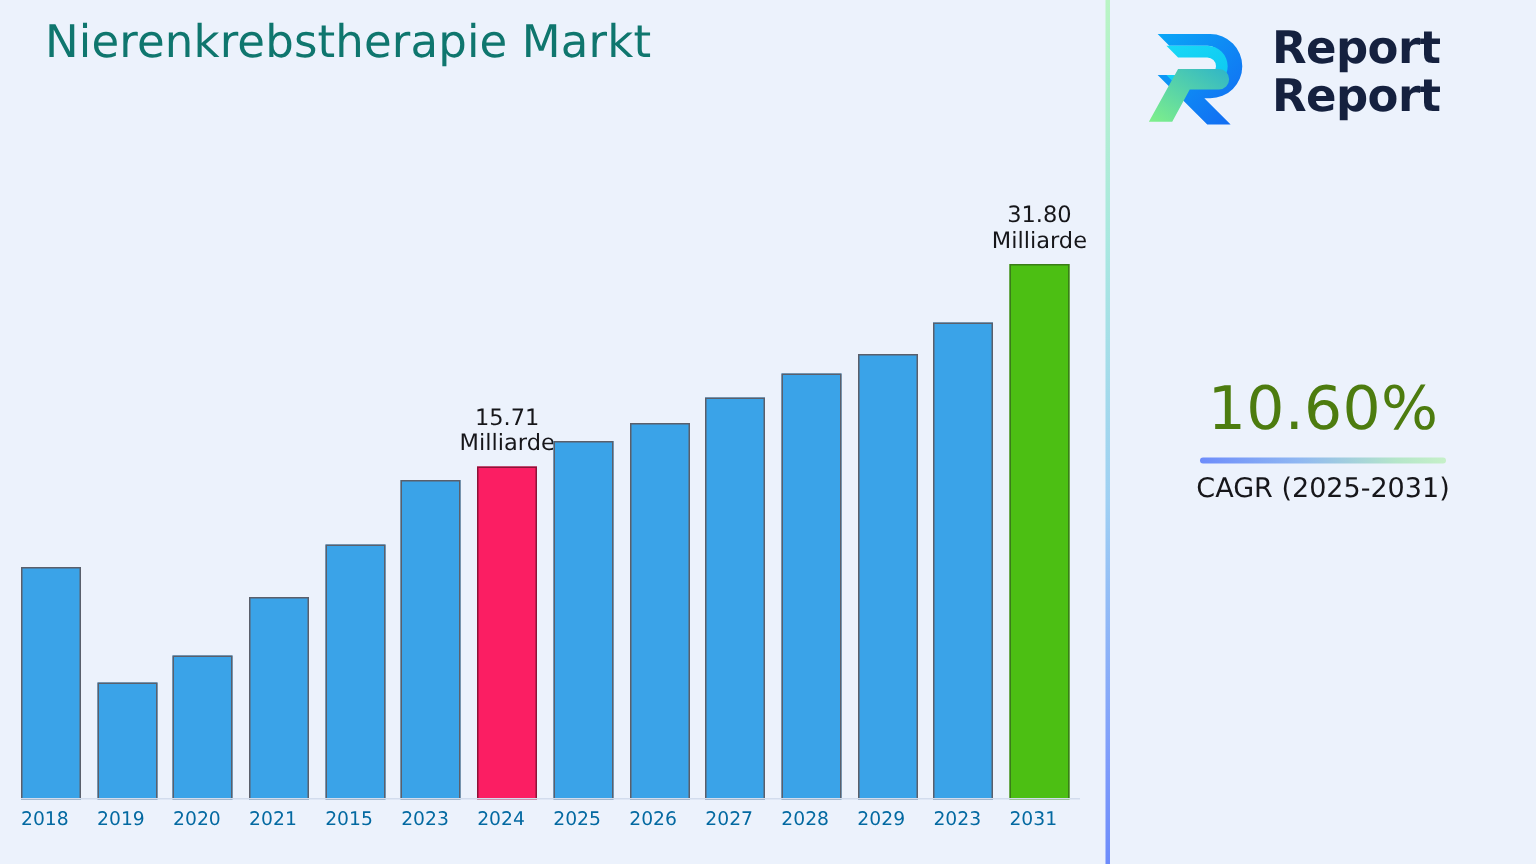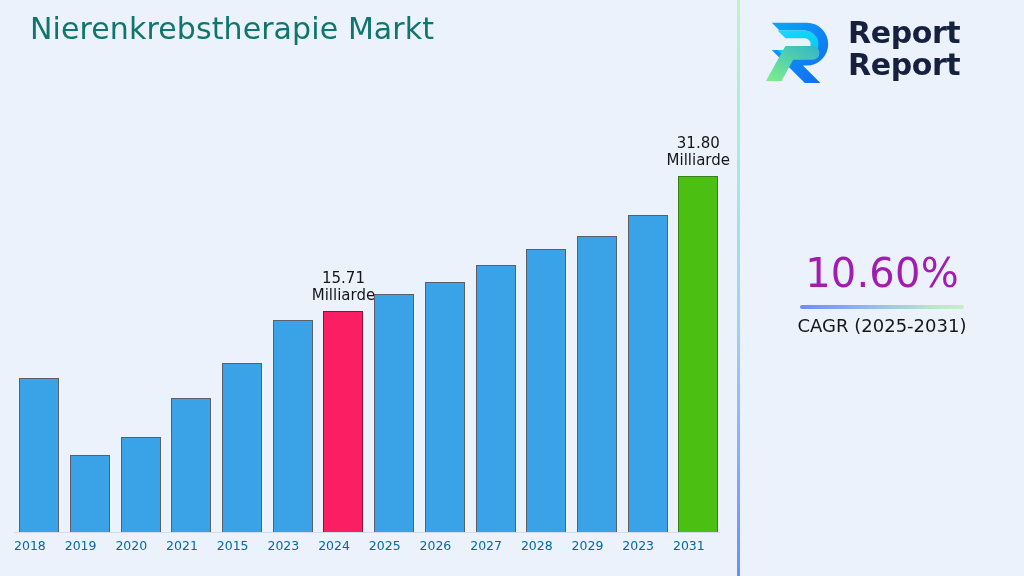--- a/index.html
+++ b/index.html
@@ -57,21 +57,21 @@
     align-items: flex-end;
     justify-content: flex-start;
   }
   .bar-slot {
     position: relative;
     width: 50.7px;
     height: 433px;
     display: flex;
     flex-direction: column;
     justify-content: flex-end;
-    align-items: center;
+    align-items: flex-start;
   }
   .bar {
     width: 40px;
     border: 1px solid #5a5f6b;
     background: #3aa3e8;
     position: relative;
   }
   .bar.highlight-pink { background: #fb1e63; border-color: #8c1338; }
   .bar.highlight-green { background: #4cbf13; border-color: #3a7d18; }
 
@@ -157,21 +157,21 @@
   
   #cagr-block {
     position: absolute;
     left: 0; top: 250px;
     width: 284px;
     text-align: center;
   }
   #cagr-value {
     font-size: 40px;
     font-weight: 400;
-    color: #a21caf;
+    color: #4d7c0f;
     letter-spacing: 0.2px;
   }
   #cagr-rule {
     width: 164px;
     height: 4px;
     margin: 9px auto 6px auto;
     background: linear-gradient(to right, #6d8cfb 0%, #8fb7f2 40%, #b5e6c9 80%, #c6f0c8 100%);
     border-radius: 2px;
   }
   #cagr-caption {

